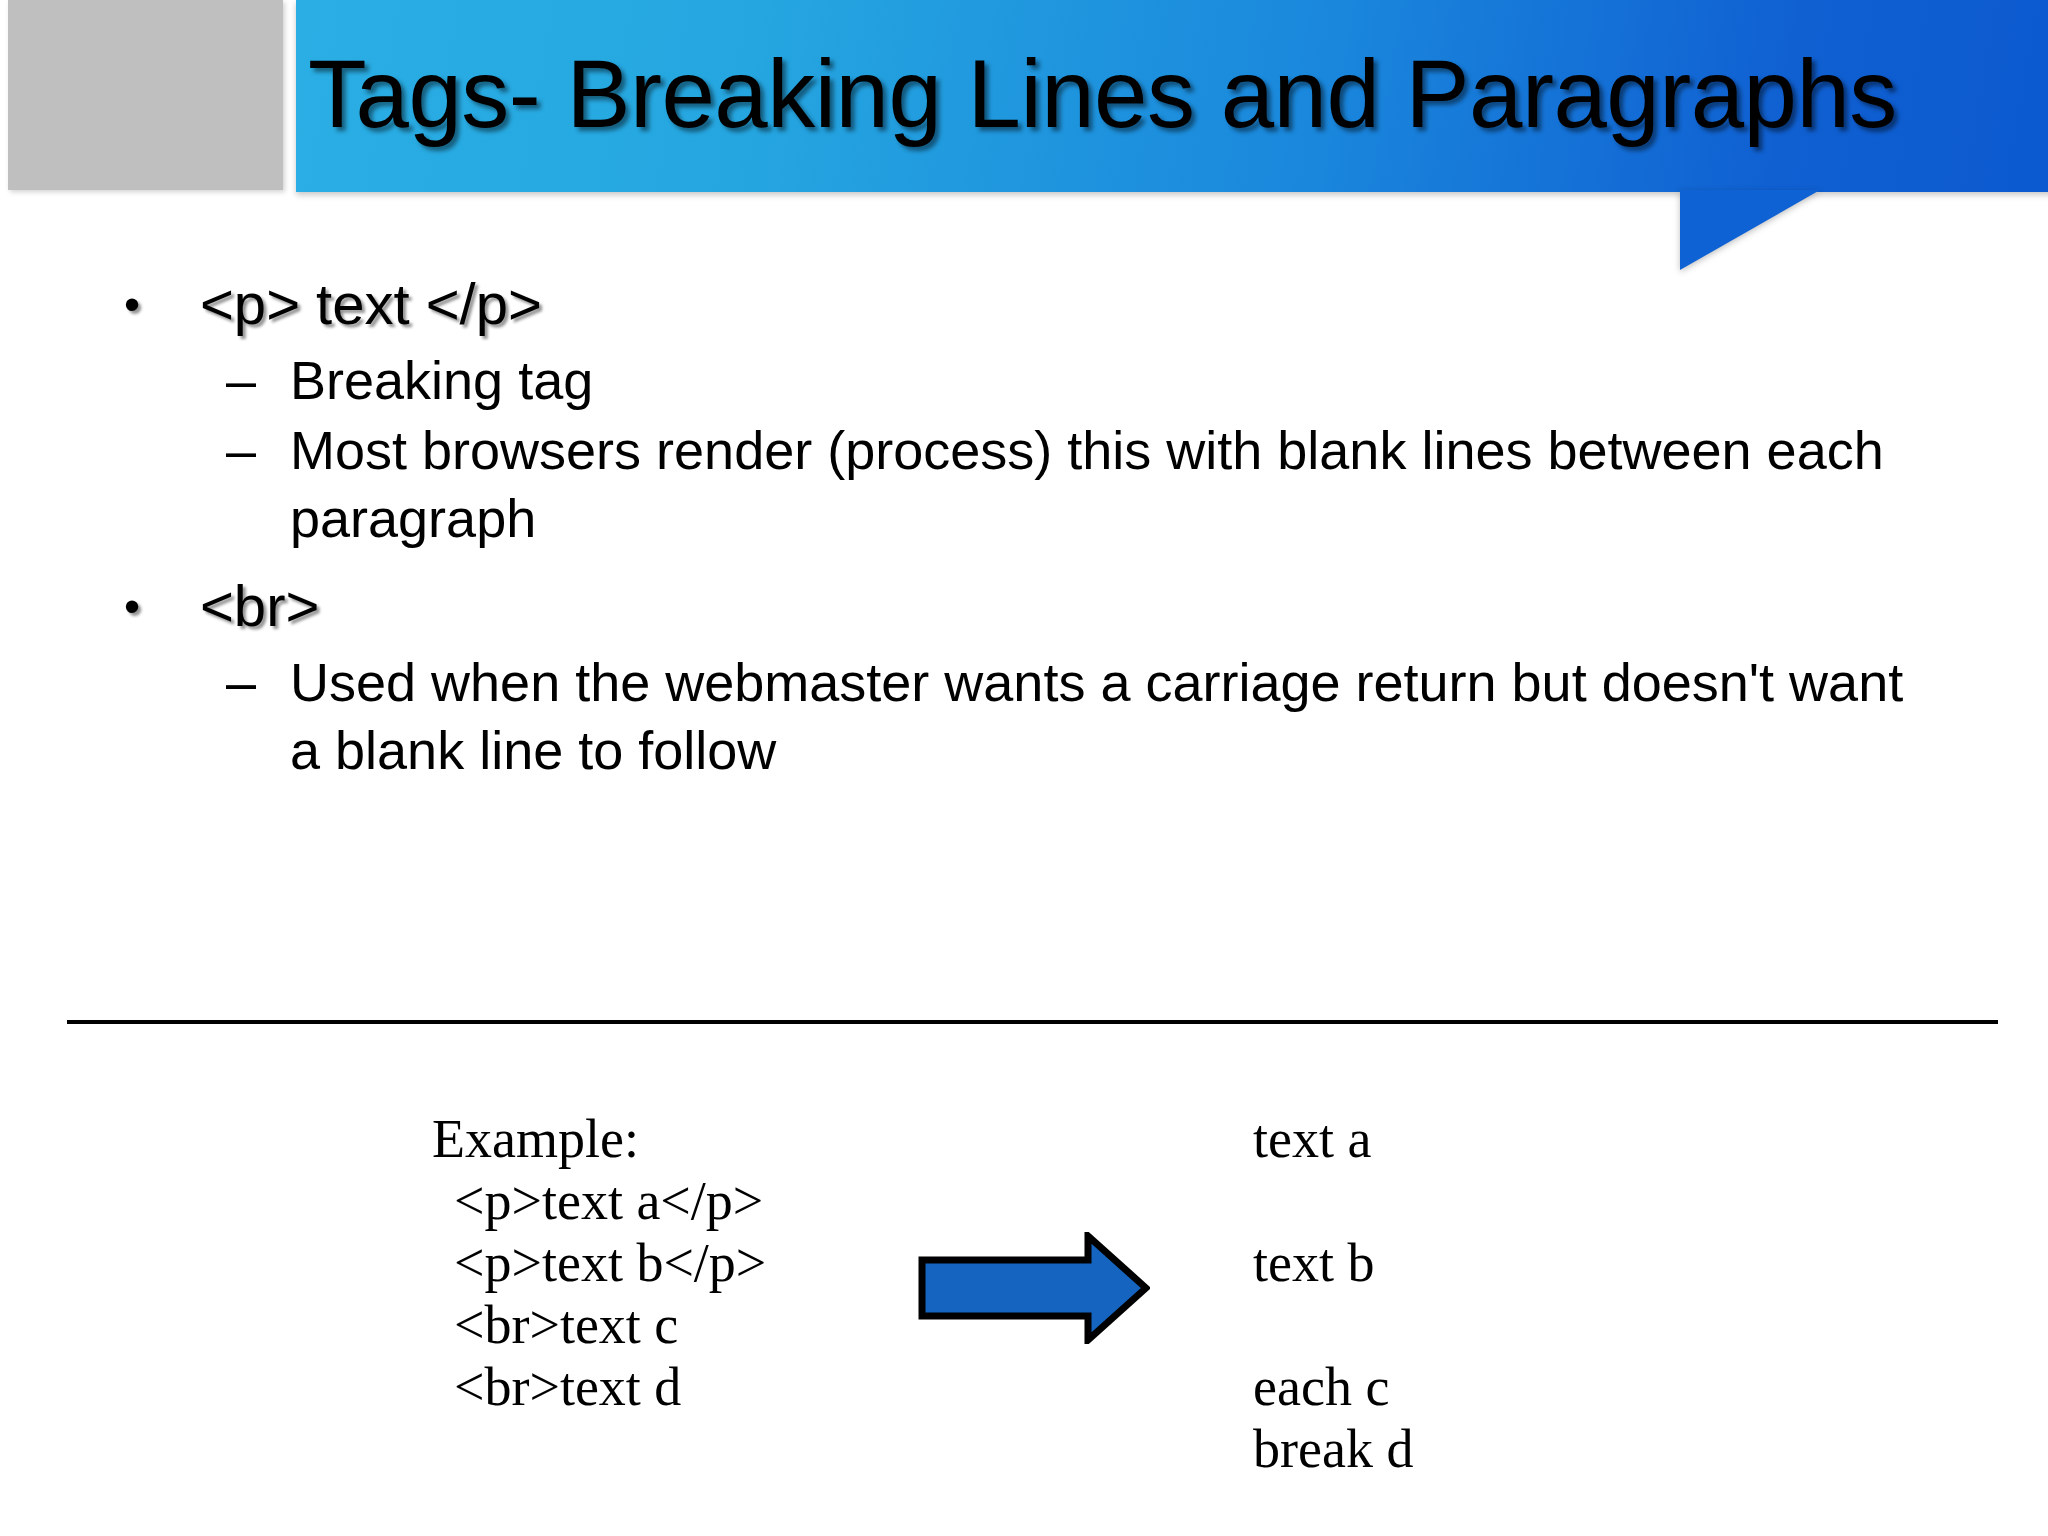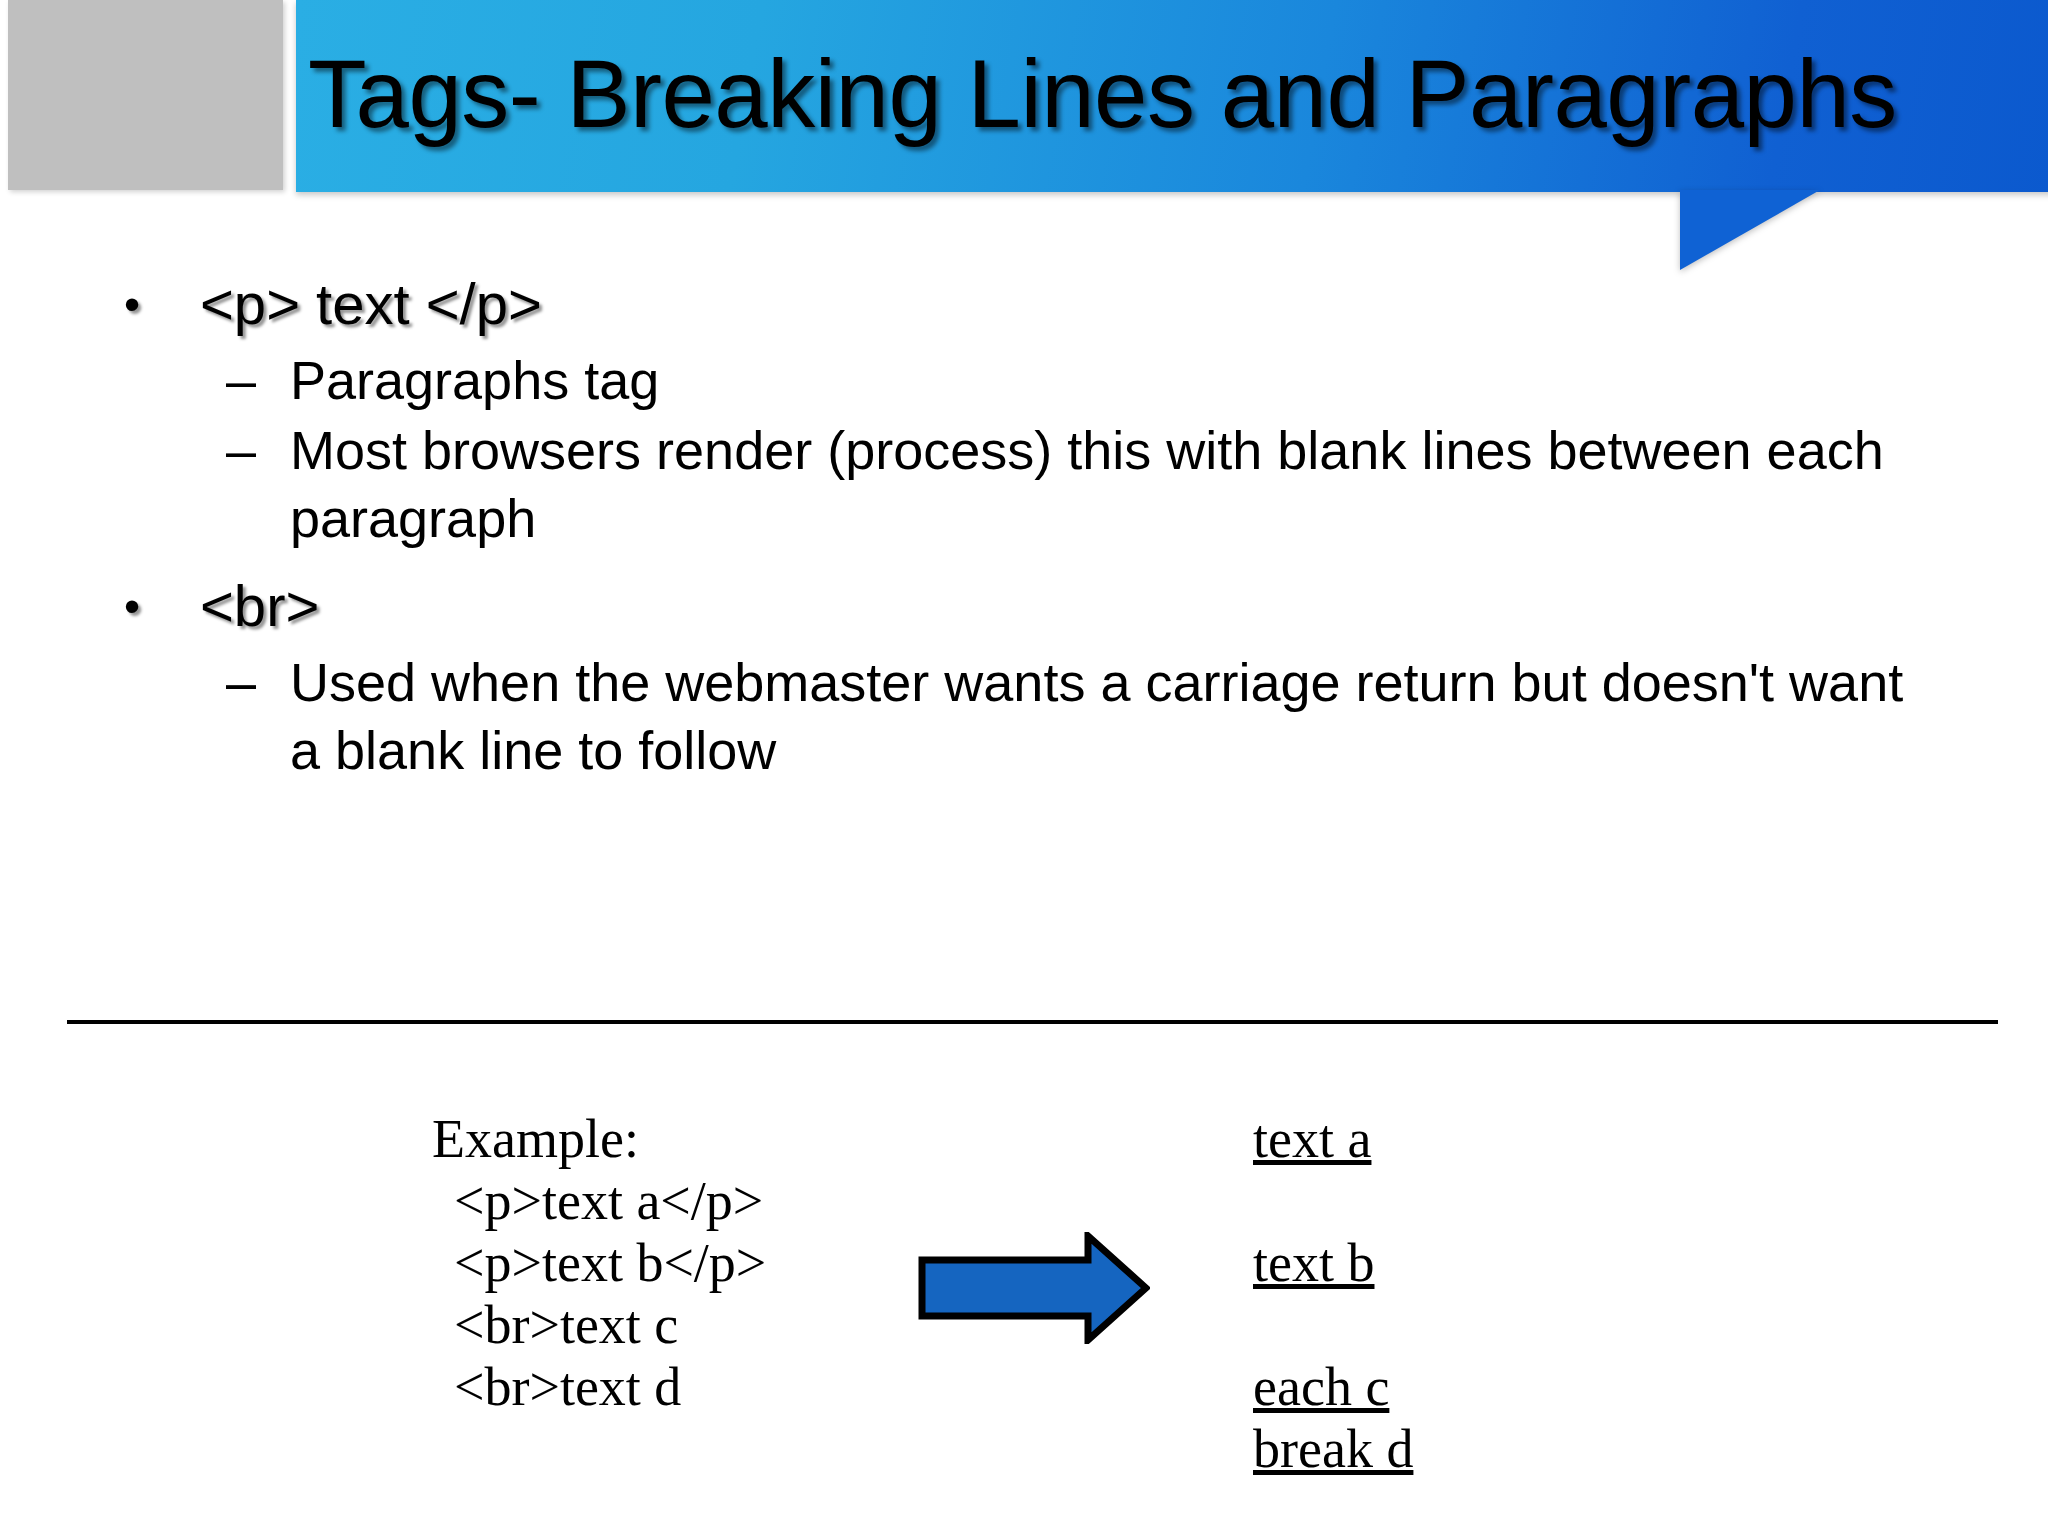--- a/index.html
+++ b/index.html
@@ -148,42 +148,42 @@
 
   #output-column {
     position: absolute;
     left: 1253px;
     top: 1108px;
     font-size: 54px;
     line-height: 62px;
     color: #000000;
     font-family: "Liberation Serif", serif;
   }
-  #output-column .out-line { height: 62px; text-decoration: underline; }
+  #output-column .out-line { height: 62px; }
   #output-column .out-gap { height: 62px; }
 </style>
 </head>
 <body>
 
 <div id="header-area">
   <div id="gray-block"></div>
   <div id="title-banner"></div>
   <div id="banner-tail"></div>
   <div id="slide-title">Tags- Breaking Lines and Paragraphs</div>
 </div>
 
 <div id="bullet-list">
 
   <div class="lvl1">
     <span class="marker">•</span>
     <span>&lt;p&gt; text &lt;/p&gt;</span>
   </div>
   <div class="lvl2">
     <span class="marker">–</span>
-    <span>Paragraphs tag</span>
+    <span>Breaking tag</span>
   </div>
   <div class="lvl2 sp-after">
     <span class="marker">–</span>
     <span>Most browsers render (process) this with blank lines between each paragraph</span>
   </div>
 
   <div class="lvl1">
     <span class="marker">•</span>
     <span>&lt;br&gt;</span>
   </div>

